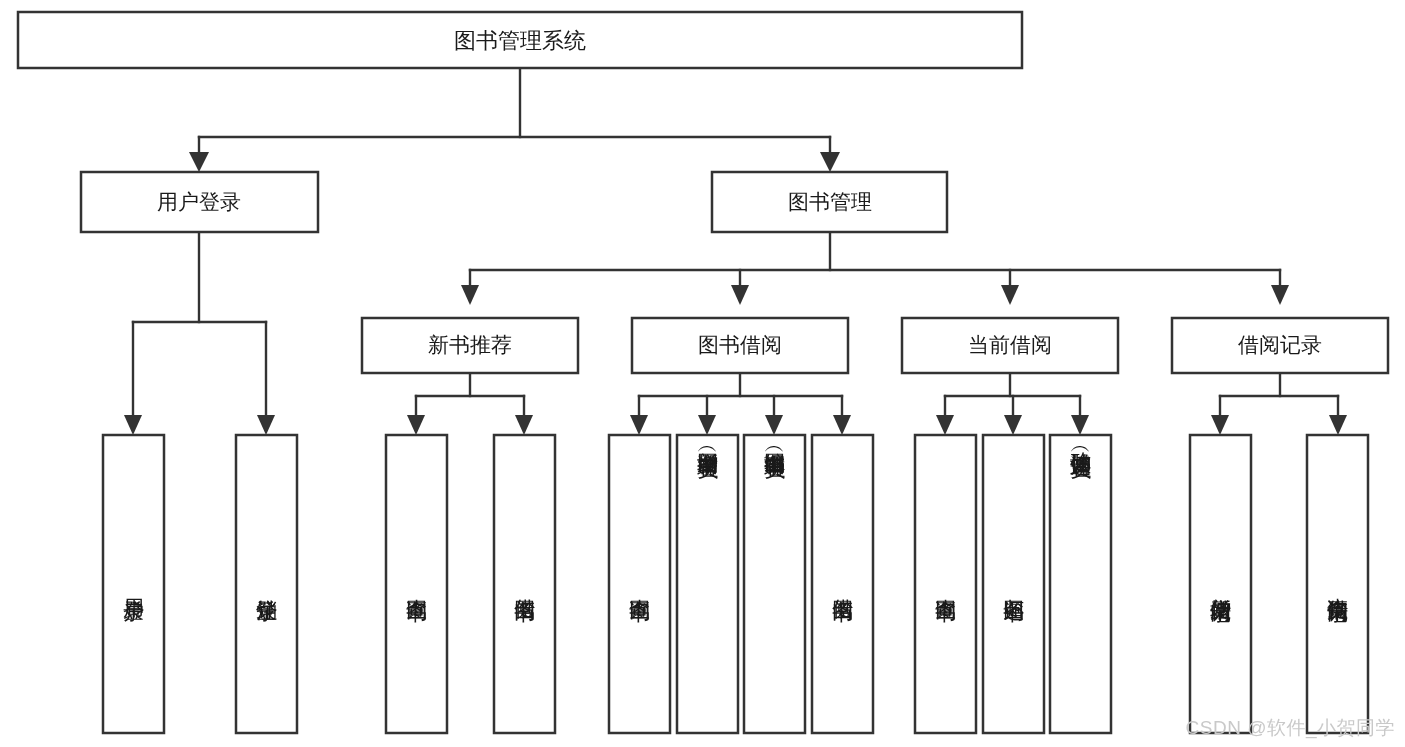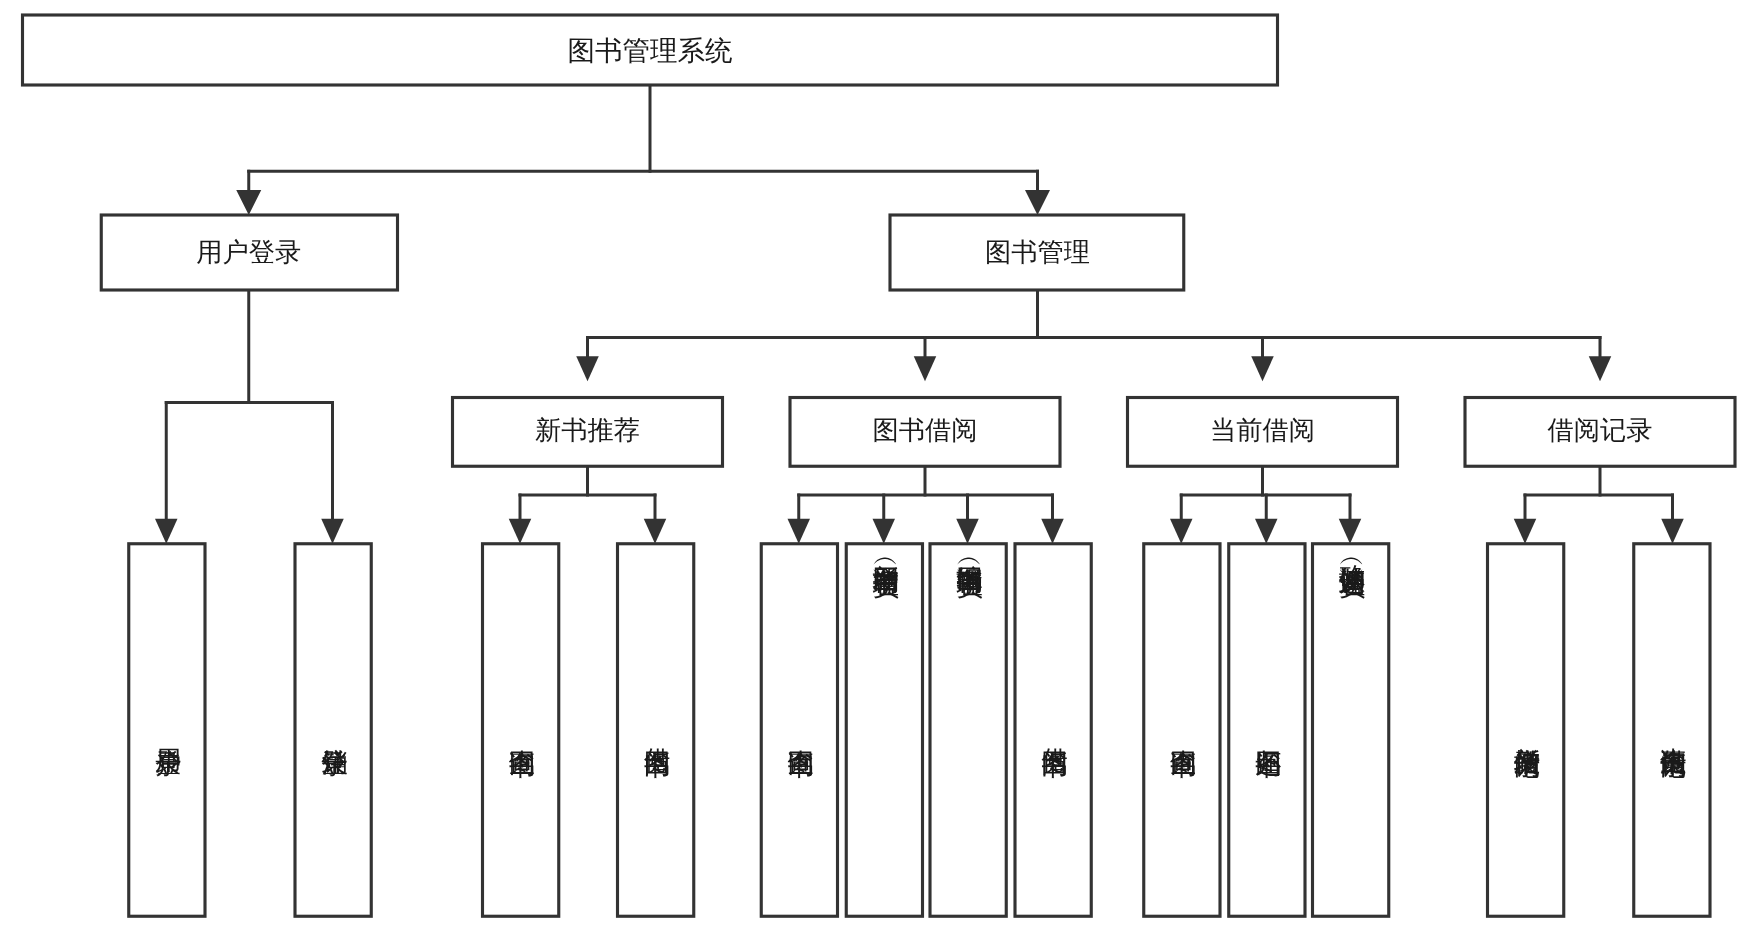--- a/index.html
+++ b/index.html
@@ -261,14 +261,15 @@
     <span class="vlabel">确认归还（管理员）</span>
   </div>
 
   <div class="vlabel-wrap" style="left:1190px; top:435px; width:61px; height:298px;">
     <span class="vlabel">新增借阅记录</span>
   </div>
   <div class="vlabel-wrap" style="left:1307px; top:435px; width:61px; height:298px;">
     <span class="vlabel">查询借阅记录</span>
   </div>
 
+  <div class="watermark">CSDN @软件_小贺同学</div>
 
 </div>
 
 </body></html>

